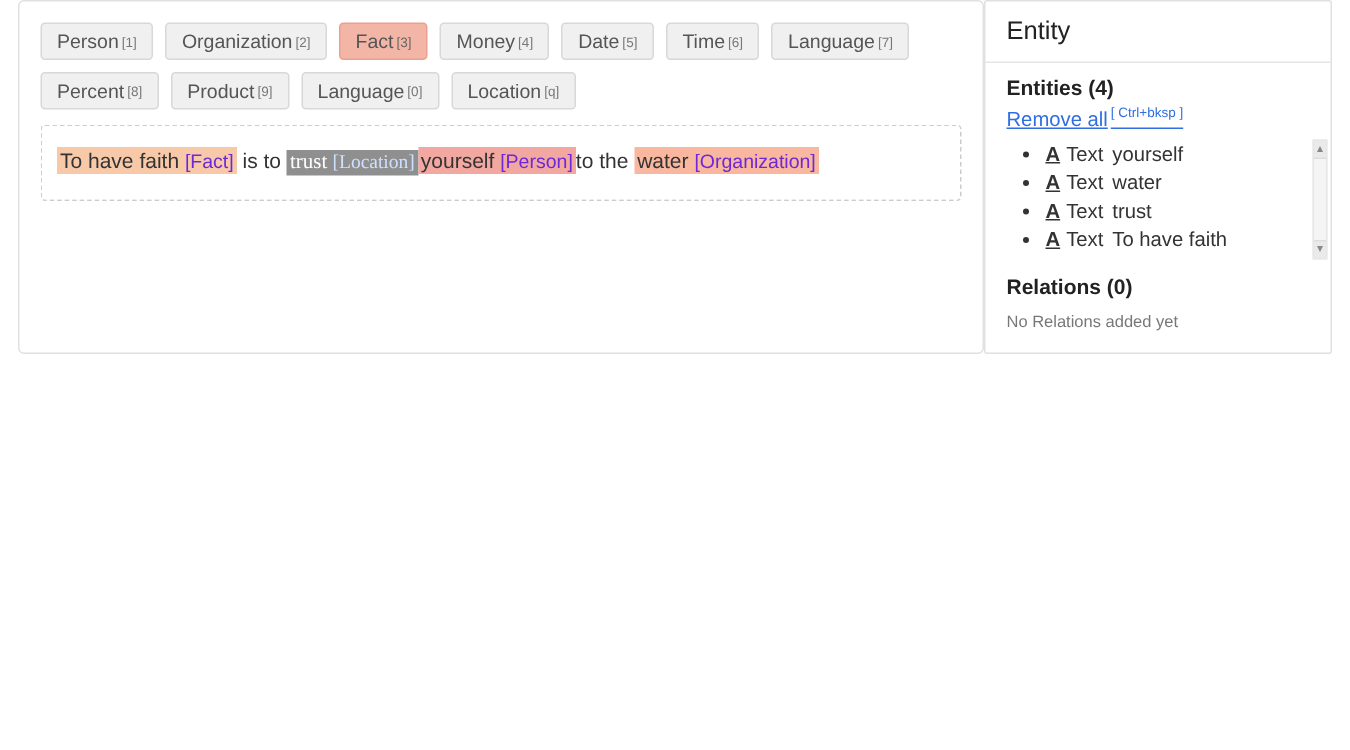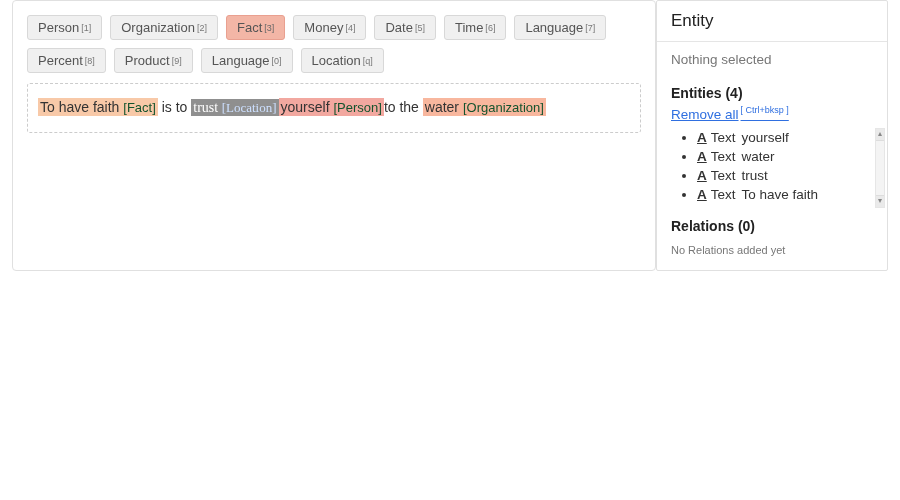--- a/index.html
+++ b/index.html
@@ -19,21 +19,21 @@
   .tag-btn.active sup { color: #666; }
   .text-area {
     margin-top: 10px; border: 1px dashed #ccc; border-radius: 3px;
     padding: 12px 10px; font-size: 14px; line-height: 1.7; color: #333;
   }
   .ann { padding: 1px 2px; }
   .ann-fact  { background: #f8c9a8; }
   .ann-loc   { background: #8f8f8f; color: #fff; font-family: Liberation Serif, serif; }
   .ann-pers  { background: #f2a8a0; }
   .ann-org   { background: #f8b79e; }
-  .ann-label { color: #14532d; font-size: 13px; }
+  .ann-label { color: #6d28d9; font-size: 13px; }
   .ann-loc .ann-label { color: #cde0ff; }
   .plain { color: #333; }
   .right-panel { width: 232px; border: 1px solid #e0e0e0; border-radius: 2px; font-size: 14px; }
   .rp-head { font-size: 17px; font-weight: 400; color: #222; padding: 10px 14px; border-bottom: 1px solid #e5e5e5; }
   .rp-nothing { padding: 10px 14px; color: #777; font-size: 13.5px; }
   .rp-sub { padding: 8px 14px 4px; font-weight: 600; color: #222; }
   .rp-remove { padding: 0 14px 6px; }
   .rp-remove a { color: #2f6fe0; text-decoration: underline; font-size: 13.5px; cursor: pointer; }
   .rp-remove sup { font-size: 9px; color: #2f6fe0; margin-left: 2px; }
   .rp-list-wrap { position: relative; padding: 0 14px 6px; }
@@ -103,21 +103,20 @@
           </span>
       </div>
 
       <div class="text-area">
         <span class="ann ann-fact"><span>To have faith </span><span class="ann-label">[Fact]</span></span><span class="plain"> is to </span><span class="ann ann-loc"><span>trust  </span><span class="ann-label">[Location]</span></span><span class="ann ann-pers"><span>yourself  </span><span class="ann-label">[Person]</span></span><span class="plain">to the </span><span class="ann ann-org"><span>water </span><span class="ann-label">[Organization]</span></span>
       </div>
     </div>
 
     <div class="right-panel">
       <div class="rp-head">Entity</div>
-      <div class="rp-nothing">Nothing selected</div>
       <div class="rp-sub">Entities (4)</div>
       <div class="rp-remove">
         <a><span>Remove all</span><sup>[ Ctrl+bksp ]</sup></a>
       </div>
       <div class="rp-list-wrap">
         <ul class="rp-list">
           <li><span class="ent-icon">A</span><span class="ent-type">Text</span><span>yourself</span></li>
           <li><span class="ent-icon">A</span><span class="ent-type">Text</span><span>water</span></li>
           <li><span class="ent-icon">A</span><span class="ent-type">Text</span><span>trust</span></li>
           <li><span class="ent-icon">A</span><span class="ent-type">Text</span><span>To have faith</span></li>

